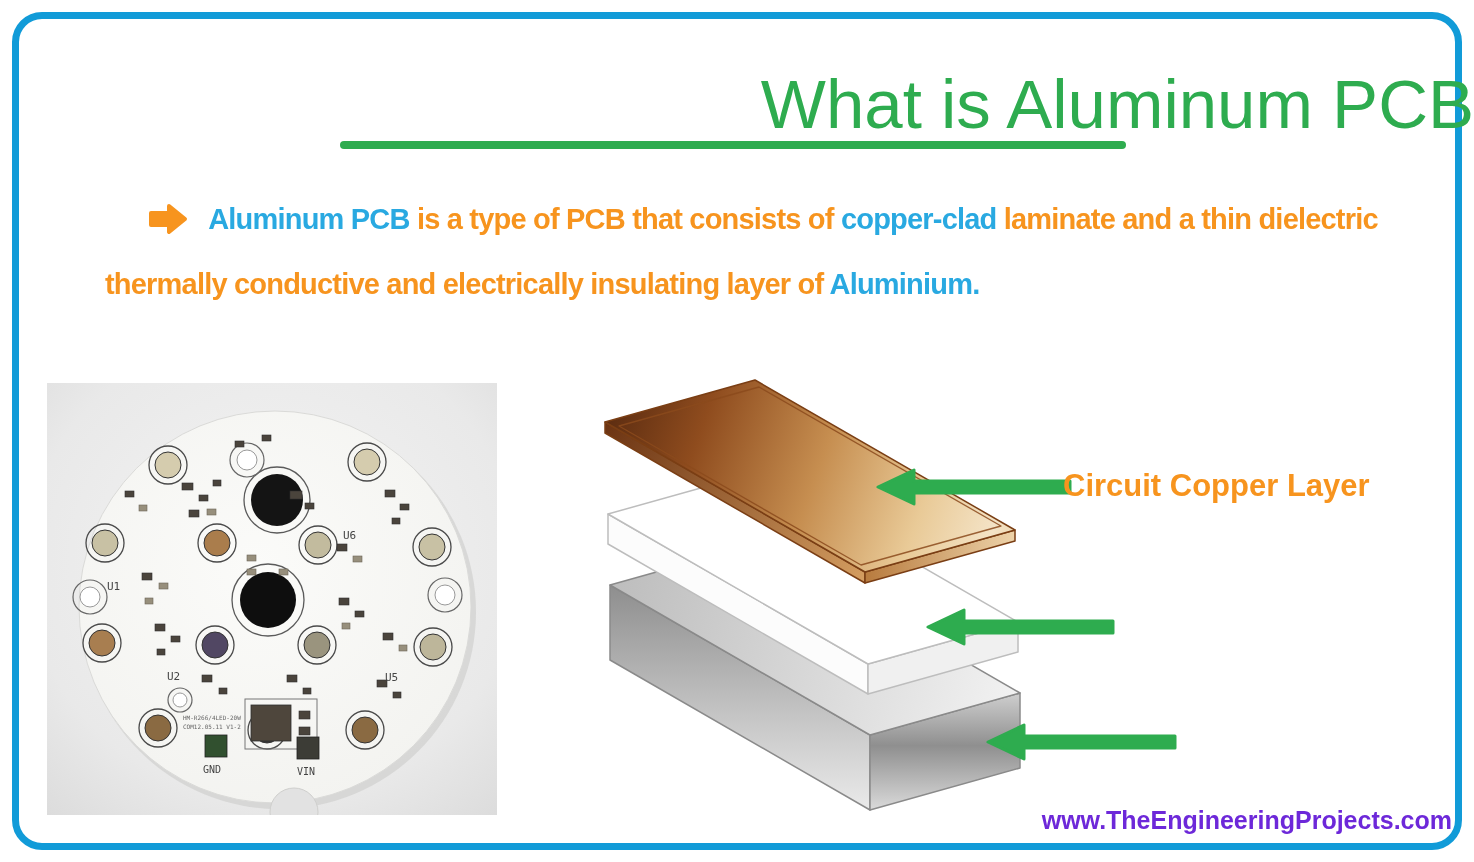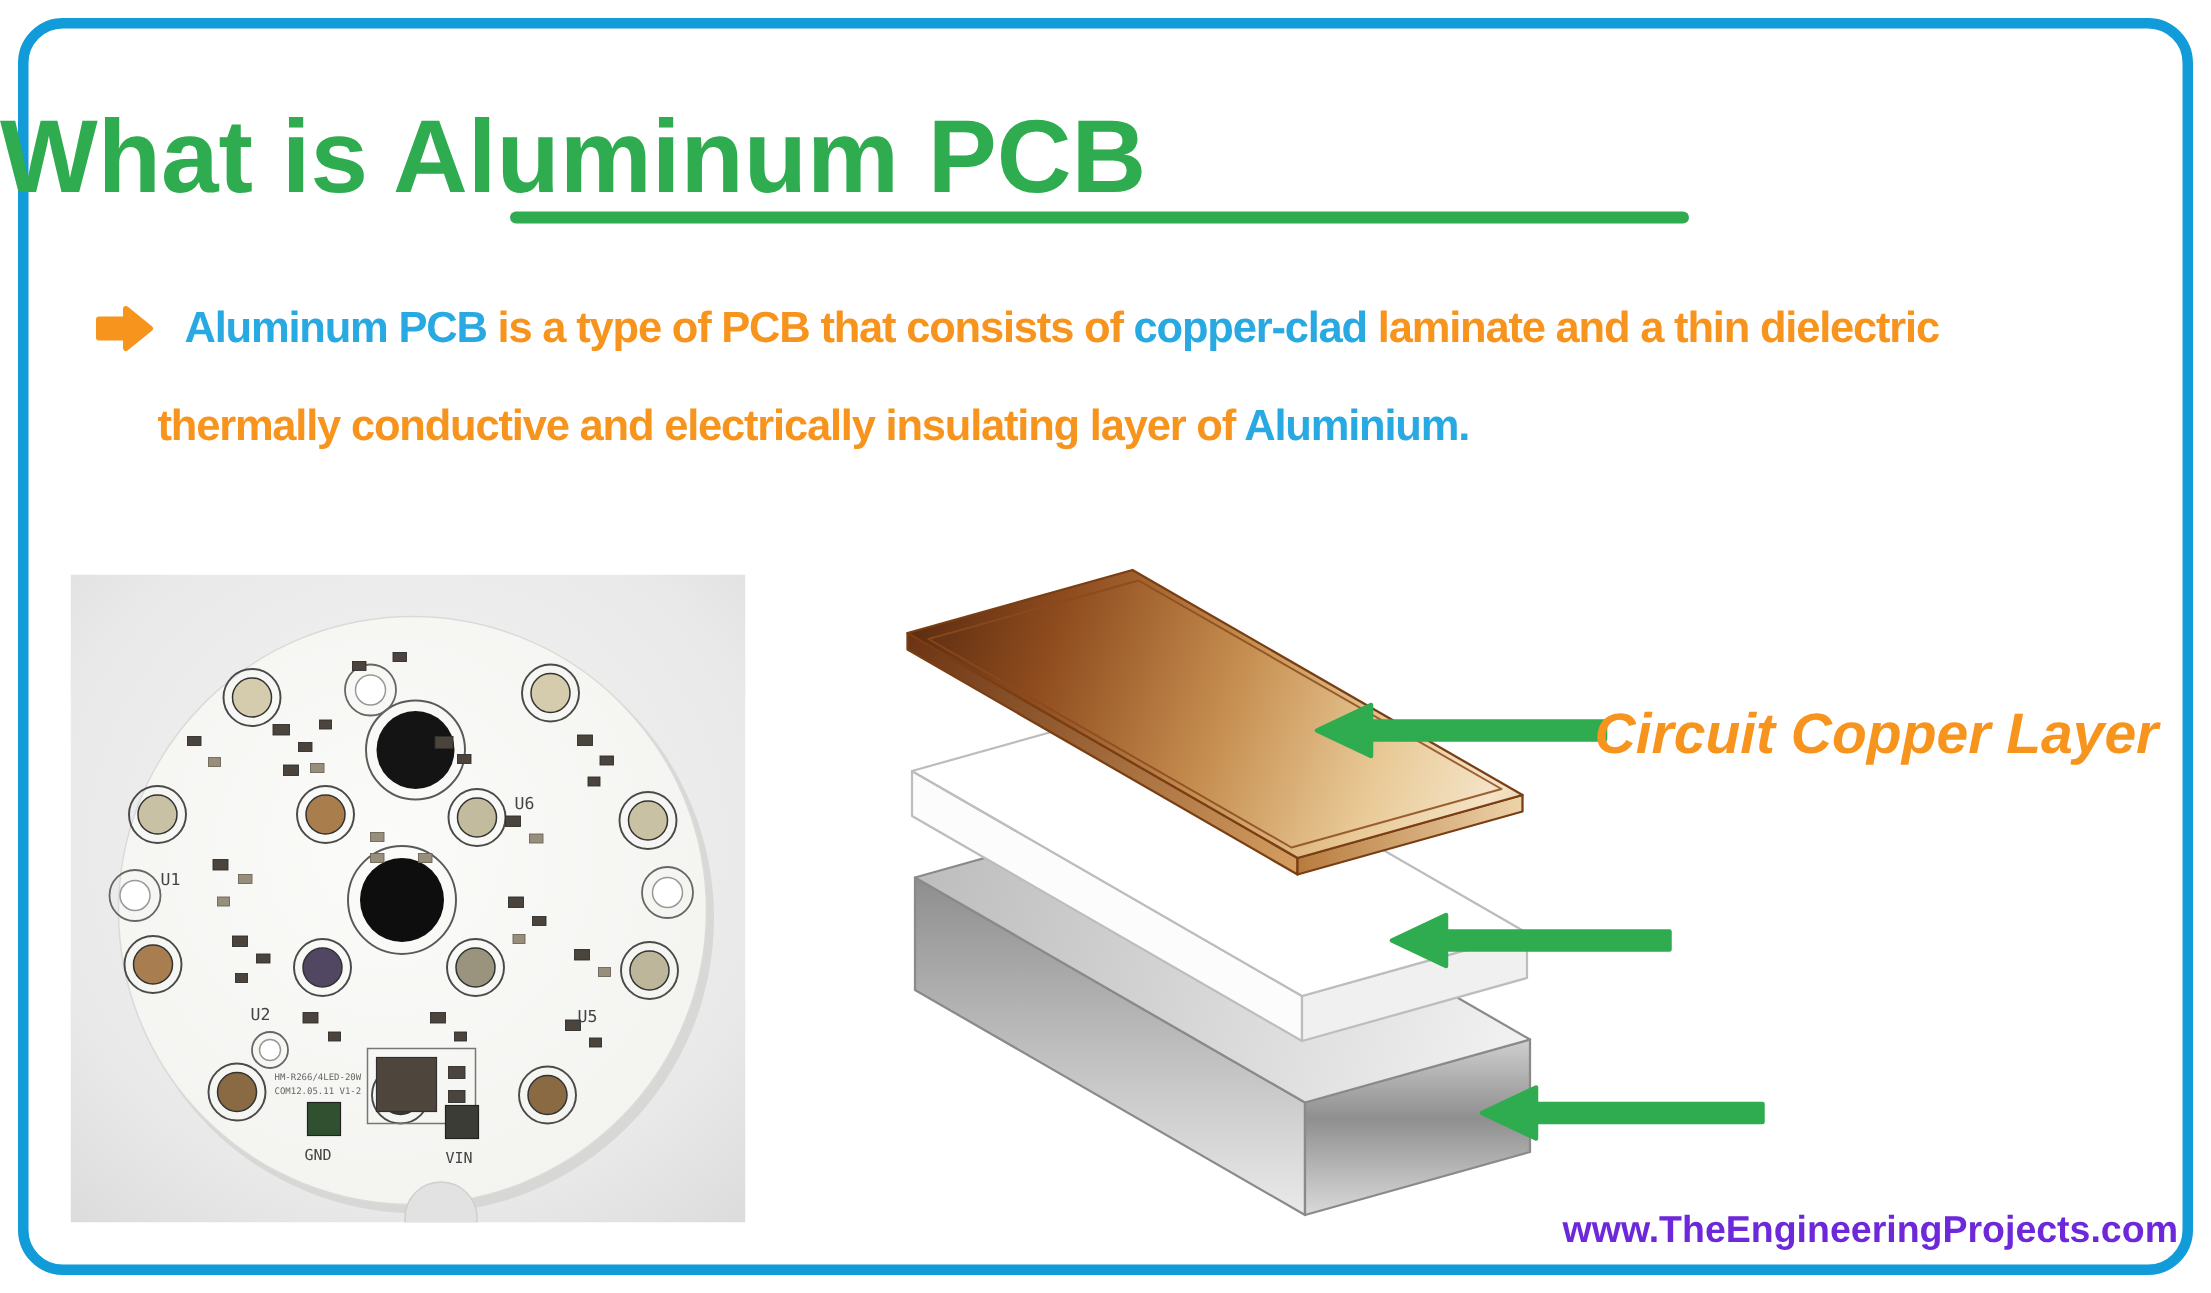--- a/index.html
+++ b/index.html
@@ -5,41 +5,41 @@
   html,body { margin:0; padding:0; background:#ffffff; }
   .page {
     position:relative; width:1474px; height:862px; overflow:hidden;
     background:#ffffff; font-family:"Liberation Sans", sans-serif;
   }
   .frame {
     position:absolute; inset:12px; border:7px solid #119BD8;
     border-radius:30px; box-sizing:border-box; pointer-events:none;
   }
   .title {
-    position:absolute; top:70px; left:0; width:100%; text-align:left;
-    font-size:69px; font-weight:bold; color:#2EAC4F; line-height:1; white-space:nowrap;
+    position:absolute; top:70px; left:0; width:100%; text-align:right;
+    font-size:69px; font-weight:normal; color:#2EAC4F; line-height:1; white-space:nowrap;
   }
   .title-underline {
     position:absolute; left:340px; top:141px; width:786px; height:8px;
     background:#2EAC4F; border-radius:4px;
   }
   .intro {
     position:absolute; left:63px; top:200px; width:1400px;
     font-size:29px; font-weight:bold; letter-spacing:-0.8px; line-height:38px;
   }
-  .line1 { display:flex; align-items:center; gap:20px; }
+  .line1 { display:flex; align-items:center; gap:20px;justify-content:center; }
   .line2 { margin-left:42px; margin-top:27px; }
   .t-orange { color:#F7941E; }
   .t-blue   { color:#29A9E1; }
   .bullet-arrow { flex:0 0 auto; }
   .photo   { position:absolute; left:47px;  top:383px; }
   .diagram { position:absolute; left:590px; top:380px; overflow:visible; }
   .layer-label {
-    position:absolute; font-size:38px; font-weight:bold; color:#F7941E;
-    white-space:nowrap; line-height:1.3;font-style:italic;
+    position:absolute; font-size:31px; font-weight:bold; color:#F7941E;
+    white-space:nowrap; line-height:1.3;
   }
   #label-copper     { left:1063px; top:466px; }
   #label-dielectric { left:1135px; top:608px; }
   #label-aluminum   { left:1186px; top:721px; }
   .watermark {
     position:absolute; right:22px; top:806px;
     font-size:25px; font-weight:bold; color:#6d28d9; white-space:nowrap;
   }
   svg text { font-family:"DejaVu Sans Mono", monospace; }
 </style>

